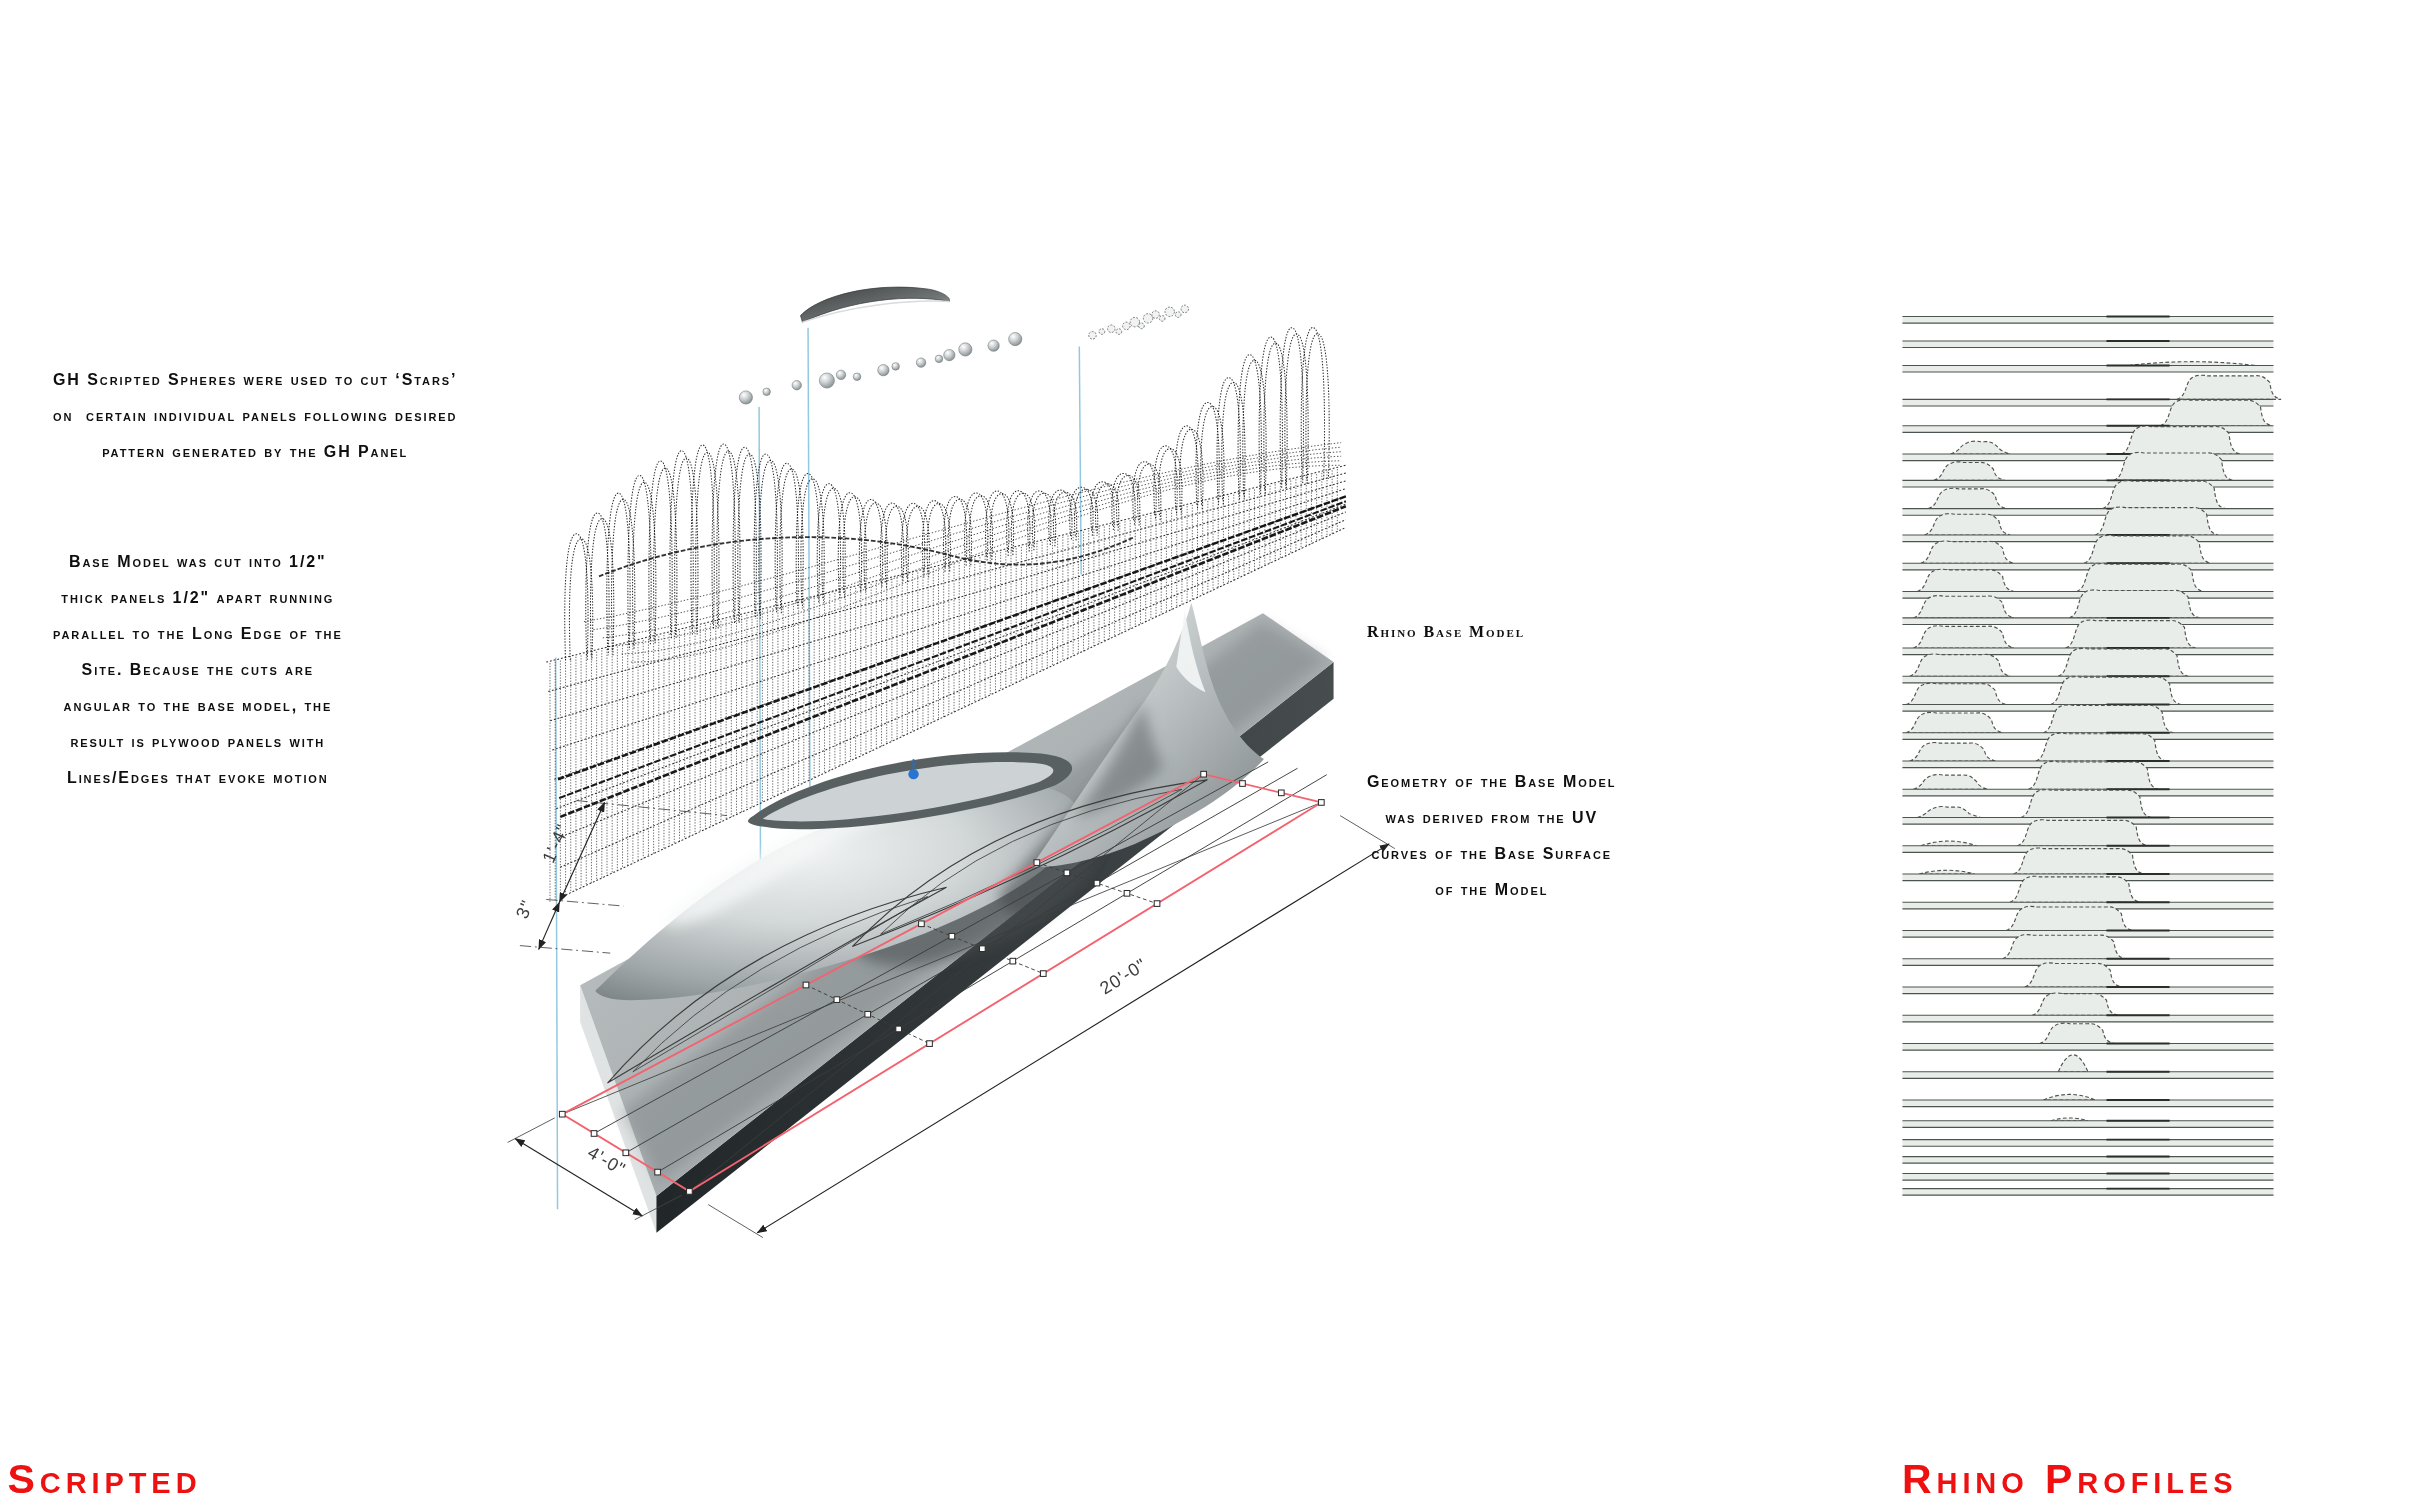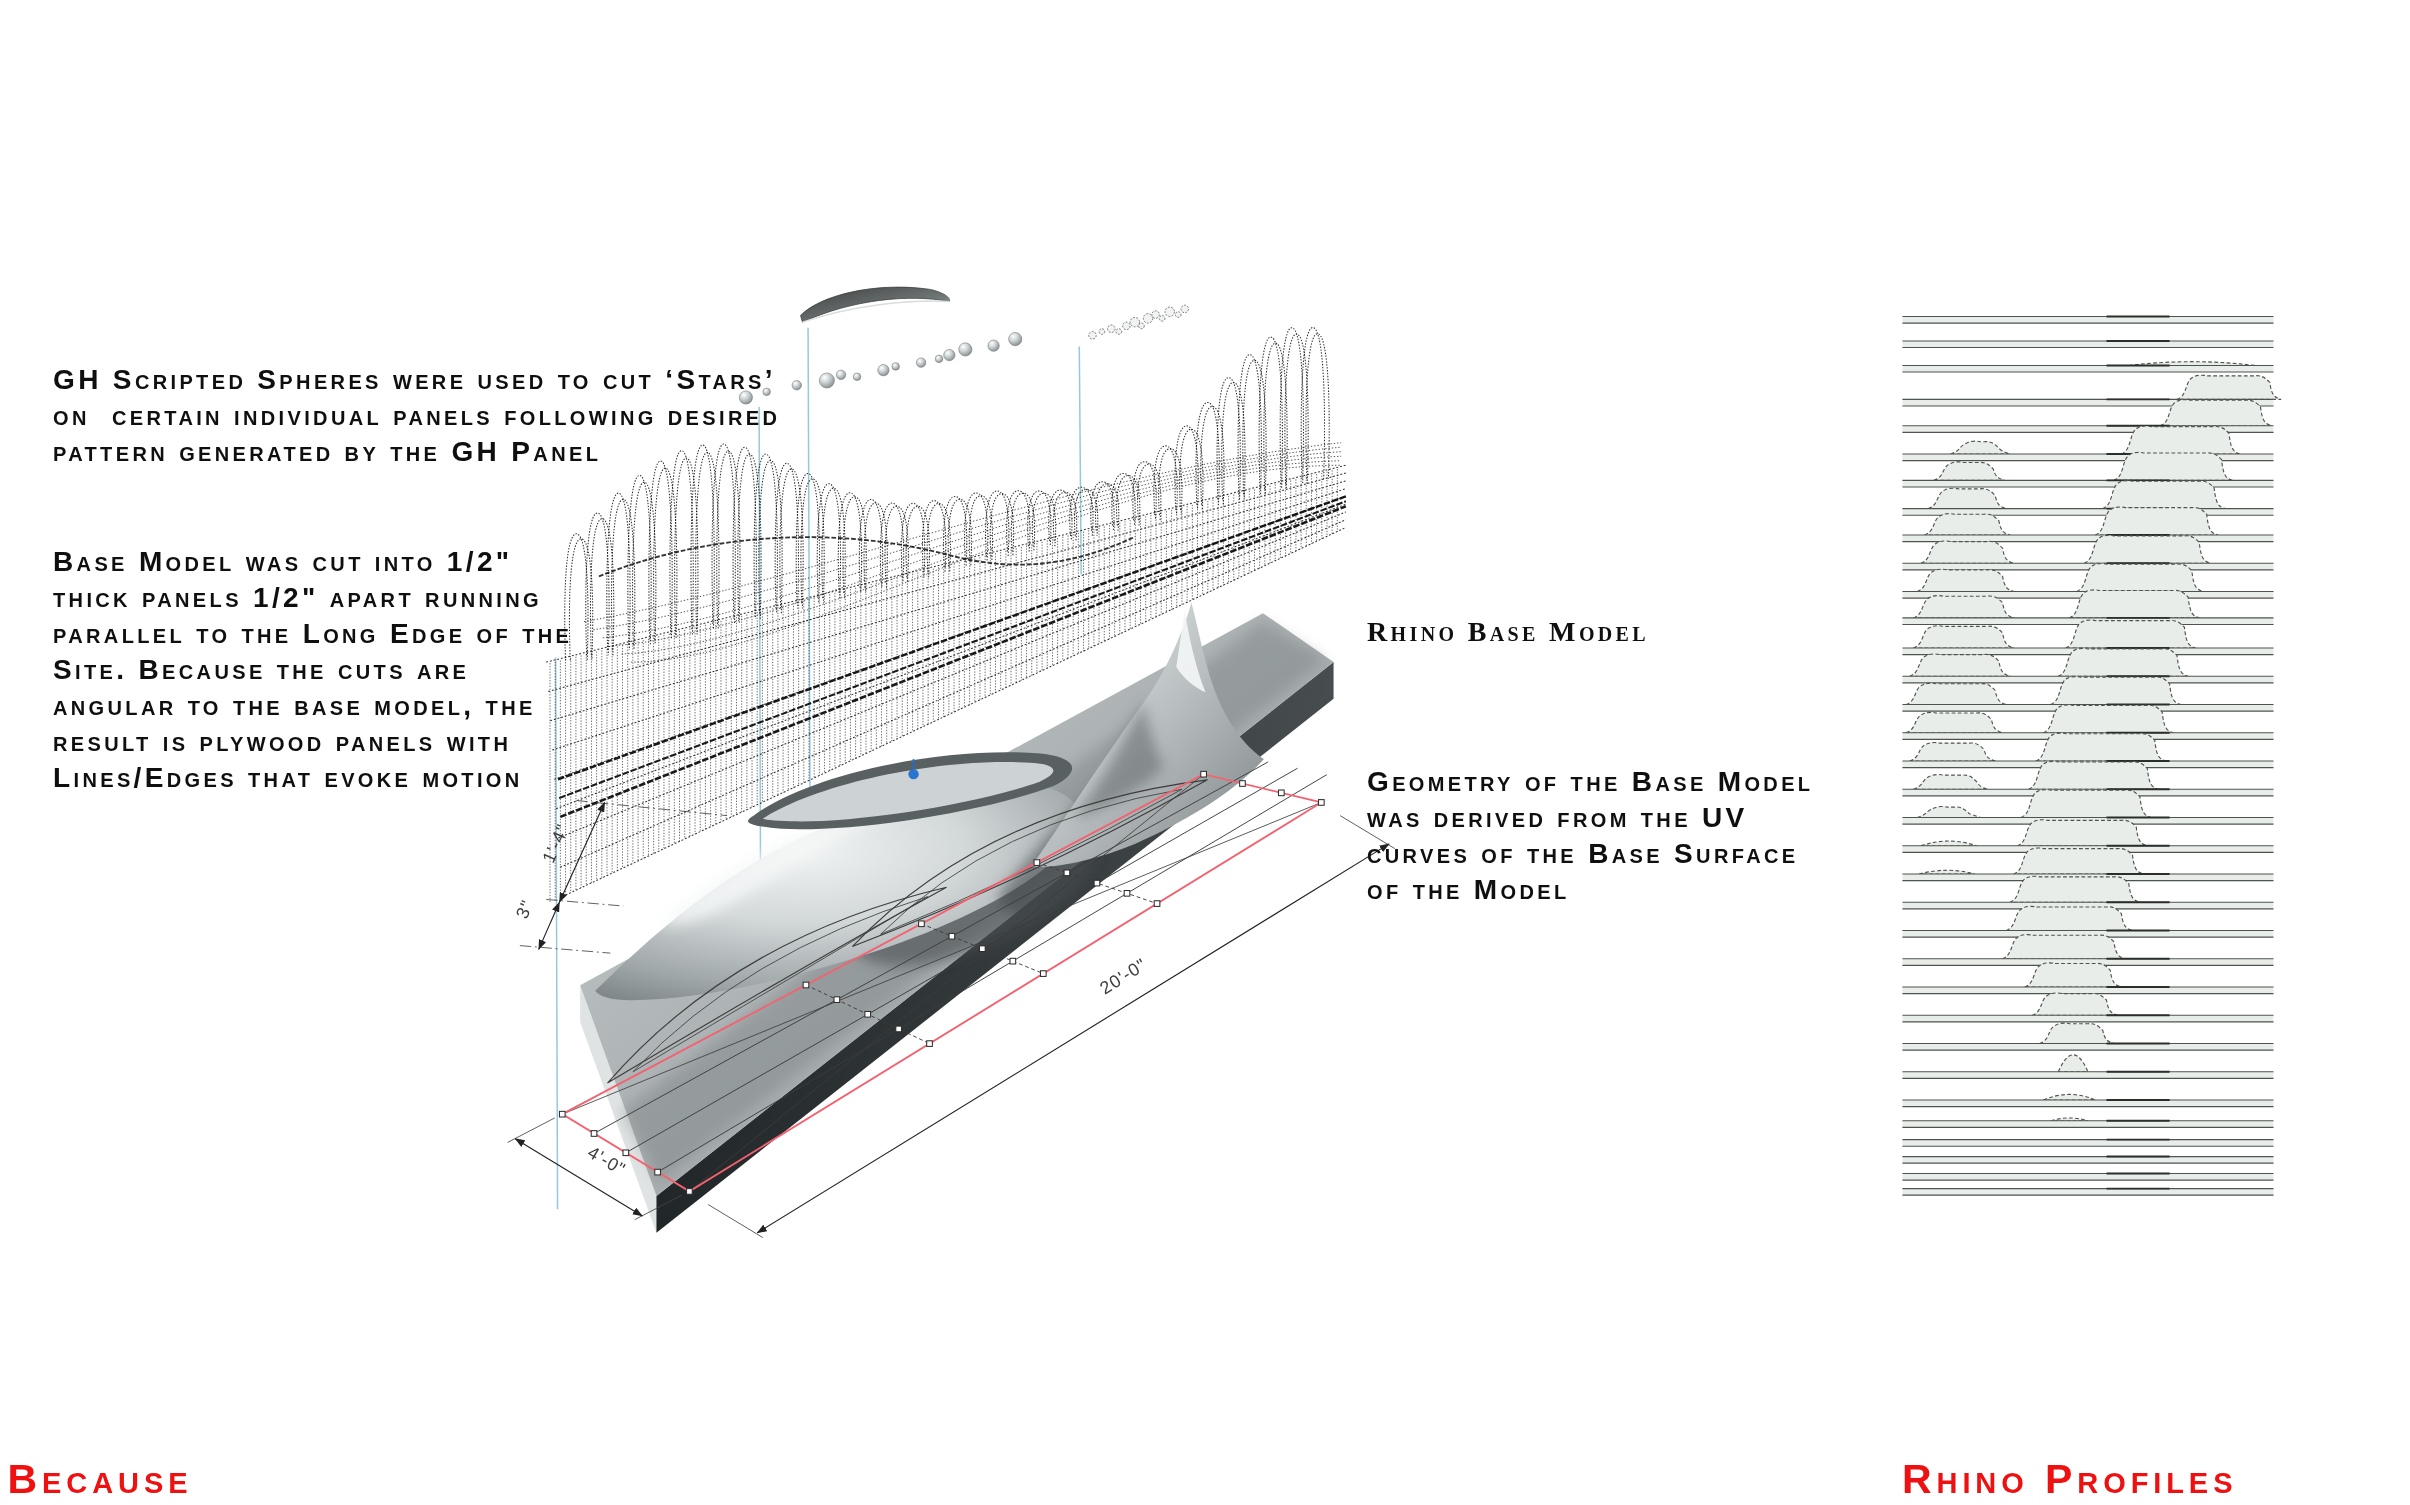--- a/index.html
+++ b/index.html
@@ -1,20 +1,20 @@
 <!DOCTYPE html>
 <html style="font-size:15px"><head>
 <meta charset="utf-8">
 <style>
   html,body{margin:0;padding:0;background:#ffffff;}
   .board{position:relative;width:2411px;height:1506px;background:#fff;overflow:hidden;
          font-family:"Liberation Sans",sans-serif;}
   .techno{font-family:"Liberation Sans",sans-serif;font-weight:700;font-variant:small-caps;
           letter-spacing:.12em;color:#0f0f0f;}
-  .note{position:absolute;font-size:28px;line-height:36px;}
+  .note{position:absolute;font-size:16px;line-height:36px;text-align:center;}
   .line{white-space:pre;}
   .title{position:absolute;font-size:41px;letter-spacing:.12em;line-height:43px;}
   svg{position:absolute;left:0;top:0;}
   .dimtext{font-family:"Liberation Sans",sans-serif;font-size:19px;fill:#3d3d3d;letter-spacing:1px;}
 </style>
 </head>
 <body>
 
 <div class="board">
 
@@ -877,16 +877,16 @@
     <div class="line">Rhino Base Model</div>
   </div>
 
   <div class="note techno" style="left:1367px;top:748px;margin-top:16px;">
     <div class="line">Geometry of the Base Model</div>
     <div class="line">was derived from the UV</div>
     <div class="line">curves of the Base Surface</div>
     <div class="line">of the Model</div>
   </div>
 
-  <div class="title techno" style="left: 7.5px; top: 1458px; color: rgb(237, 17, 17);">Because</div>
+  <div class="title techno" style="left: 7.5px; top: 1458px; color: rgb(237, 17, 17);">Scripted</div>
   <div class="title techno" style="left: 1902px; top: 1458px; color: rgb(237, 17, 17);">Rhino Profiles</div>
 </div>
 
 
 </body></html>

